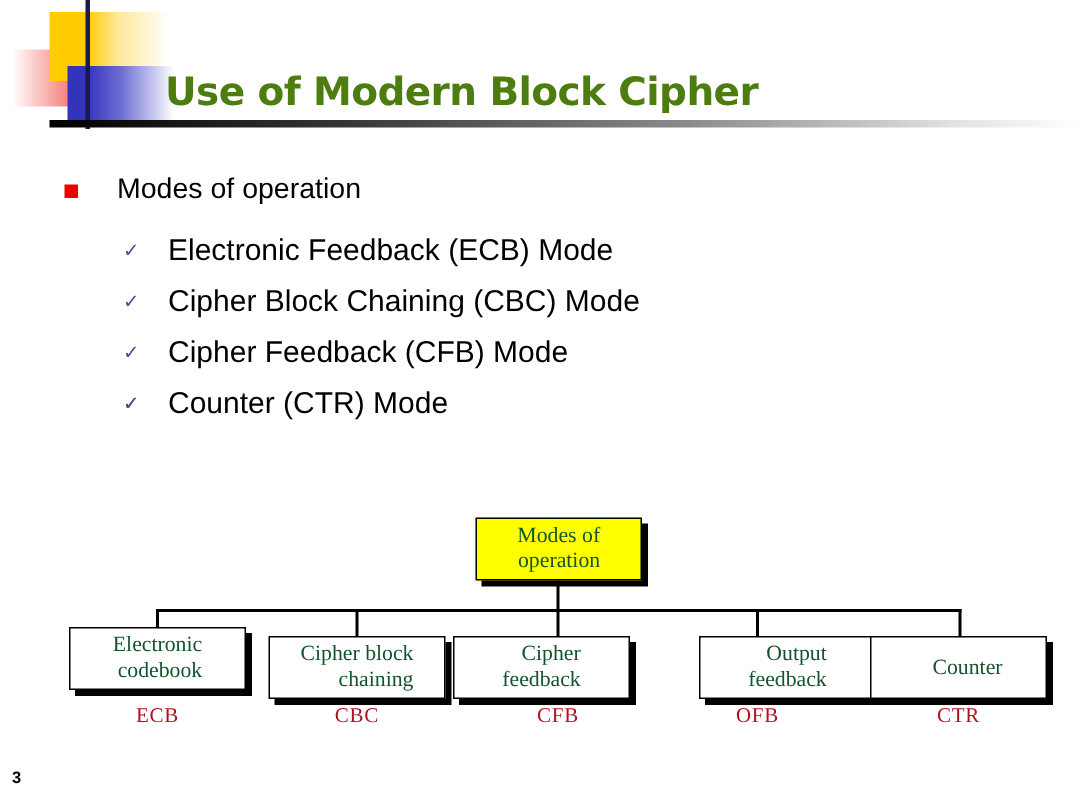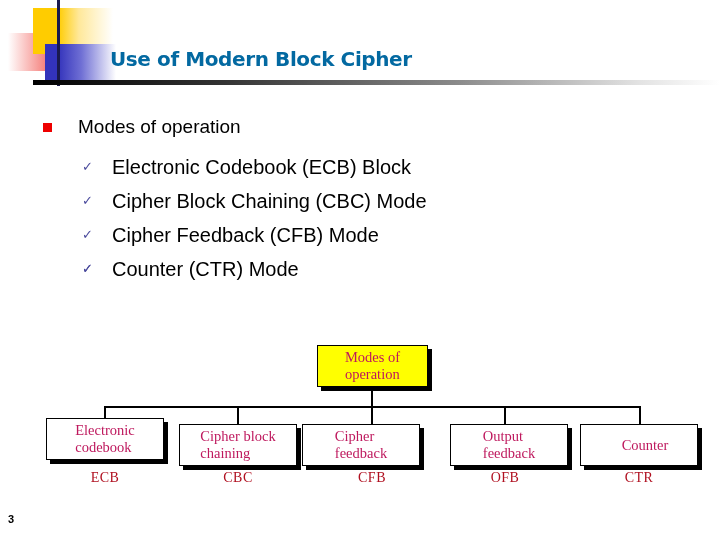--- a/index.html
+++ b/index.html
@@ -66,23 +66,23 @@
     width: 687px; height: 5px;
     background: linear-gradient(to right, #000000 0%, #343434 28%, #8b8b8b 62%, #e2e2e2 88%, #ffffff 100%);
   }
 
   
   #title {
     position: absolute;
     left: 110px; top: 27px;
     width: 560px;
     font-family: "DejaVu Sans", sans-serif;
-    font-size: 20px;
+    font-size: 26px;
     font-weight: bold;
-    color: #0369a1;
+    color: #4d7c0f;
     letter-spacing: -0.4px;
     white-space: nowrap;
     margin-top: 20px;
   }
 
   
   #bullets {
     position: absolute;
     left: 40px; top: 112px;
     width: 620px;
@@ -129,22 +129,22 @@
     width: 720px; height: 180px;
   }
   .node {
     position: absolute;
     box-sizing: border-box;
     border: 1.5px solid #000000;
     background: #ffffff;
     box-shadow: 4px 4px 0 #000000;
     font-family: "Liberation Serif", serif;
     font-size: 14.5px;
-    color: #be185d;
-    text-align: left;
+    color: #14532d;
+    text-align: right;
     display: flex;
     align-items: center;
     justify-content: center;
     line-height: 17px;
   }
   .node.root {
     background: #ffff00;
     font-size: 14.5px;
   }
   .caption {
@@ -187,21 +187,21 @@
 <h1 id="title">Use of Modern Block Cipher</h1>
 
 <div id="bullets">
   <div class="lvl1">
     <span class="marker"></span>
     <span>Modes of operation</span>
   </div>
   <ul class="sublist">
     <li class="lvl2">
       <span class="marker">✓</span>
-      <span>Electronic Codebook (ECB) Block</span>
+      <span>Electronic Feedback (ECB) Mode</span>
     </li>
     <li class="lvl2">
       <span class="marker">✓</span>
       <span>Cipher Block Chaining (CBC) Mode</span>
     </li>
     <li class="lvl2">
       <span class="marker">✓</span>
       <span>Cipher Feedback (CFB) Mode</span>
     </li>
     <li class="lvl2">
@@ -242,21 +242,21 @@
       <span>Cipher block</span><br>
       <span>chaining</span>
     </span>
   </div>
   <div class="node" style="left:302px; top:94px; width:118px; height:42px;">
     <span>
       <span>Cipher</span><br>
       <span>feedback</span>
     </span>
   </div>
-  <div class="node" style="left:450px; top:94px; width:118px; height:42px;">
+  <div class="node" style="left:466px; top:94px; width:118px; height:42px;">
     <span>
       <span>Output</span><br>
       <span>feedback</span>
     </span>
   </div>
   <div class="node" style="left:580px; top:94px; width:118px; height:42px;padding-left:12px;">
     <span>Counter</span>
   </div>
 
   <div class="caption" style="left:46px; top:140px; width:118px;">ECB</div>

